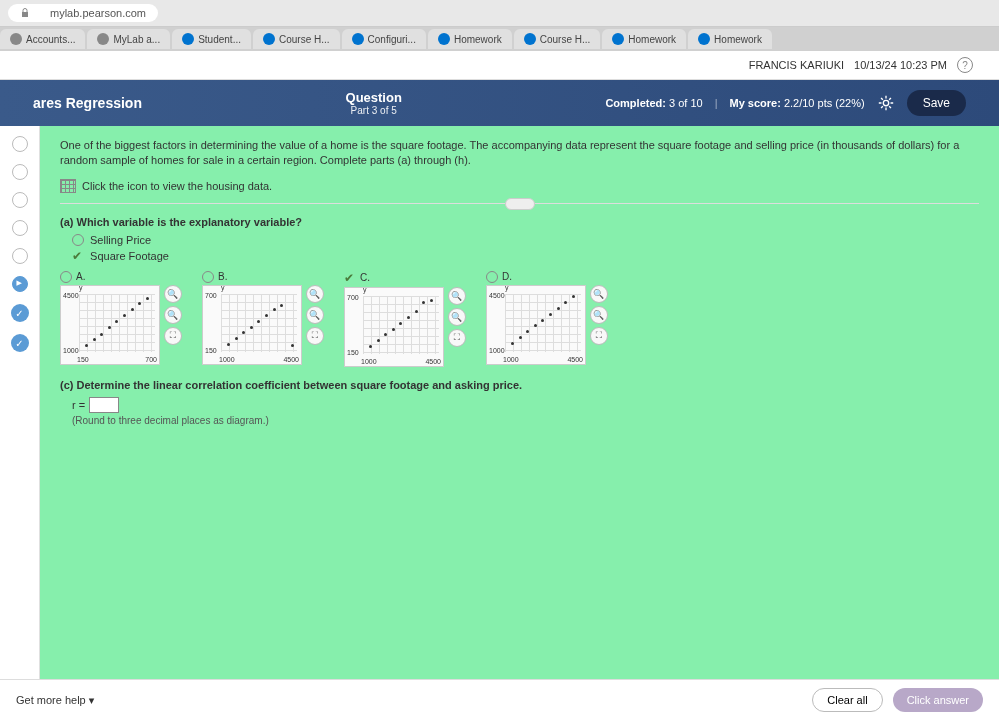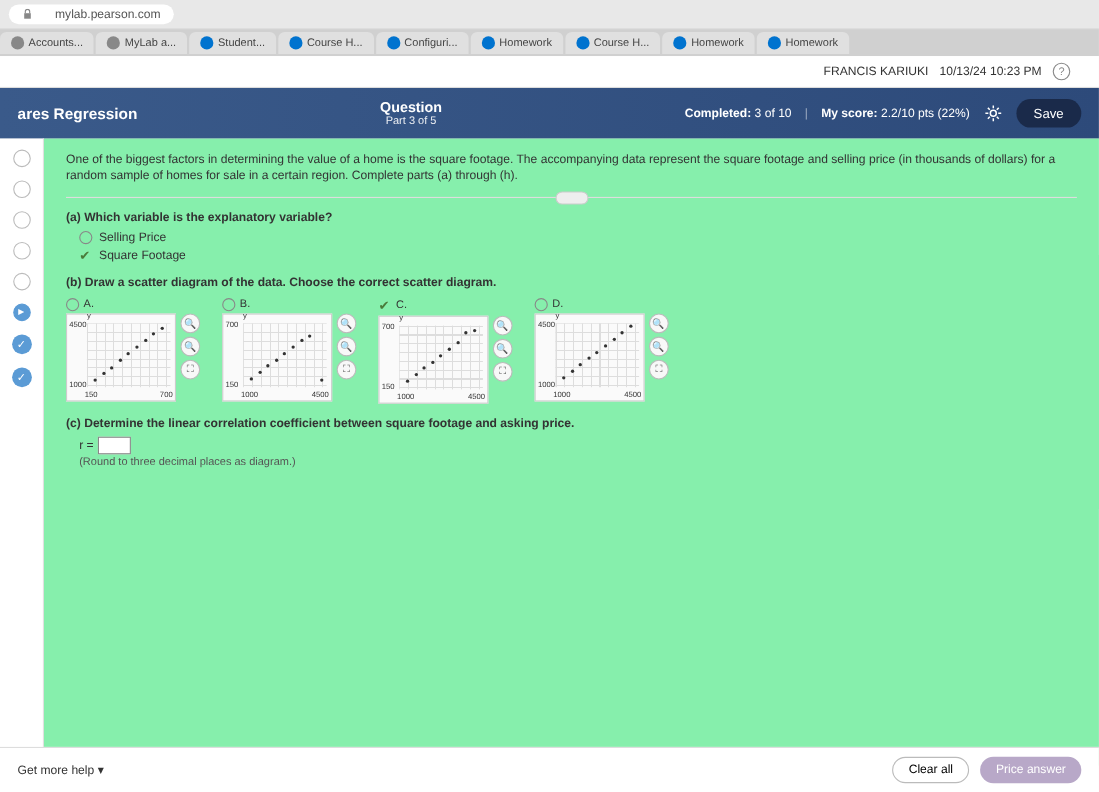--- a/index.html
+++ b/index.html
@@ -10,21 +10,21 @@
 .lock-icon { width: 10px; height: 10px; }
 
 .tabs-row { background: #d0d0d0; display: flex; align-items: center; padding: 2px 0; overflow: hidden; }
 .tab { background: #e0e0e0; border-radius: 6px 6px 0 0; padding: 4px 10px; font-size: 10px; color: #444; margin-right: 2px; display: flex; align-items: center; gap: 4px; white-space: nowrap; cursor: pointer; }
 .tab-icon { width: 12px; height: 12px; border-radius: 50%; background: #888; display: inline-block; }
 .tab-icon.pearson { background: #0073cf; }
 
 .app-header { background: #fff; padding: 6px 26px; display: flex; justify-content: flex-end; align-items: center; gap: 10px; font-size: 11px; color: #333; border-bottom: 1px solid #ddd; }
 .help-circle { width: 16px; height: 16px; border: 1px solid #888; border-radius: 50%; display: flex; align-items: center; justify-content: center; font-size: 10px; color: #888; cursor: pointer; }
 
-.question-bar { background: #3b5998; background: linear-gradient(to right, #3a5a8a, #2d4a7a); color: #fff; padding: 10px 16px; display: flex; align-items: center; justify-content: space-between; }
+.question-bar { background: #3b5998; background: linear-gradient(to right, #3a5a8a, #2d4a7a); color: #fff; padding: 10px 33px; display: flex; align-items: center; justify-content: space-between; }
 .topic-title { font-size: 14px; font-weight: bold; }
 .q-center { text-align: center; }
 .q-label { font-size: 13px; font-weight: bold; }
 .q-part { font-size: 10px; opacity: 0.9; }
 .q-right { display: flex; align-items: center; gap: 12px; font-size: 11px; }
 .gear { width: 18px; height: 18px; cursor: pointer; }
 .save-btn { background: #1a2a4a; border: none; color: #fff; padding: 6px 16px; border-radius: 14px; font-size: 12px; cursor: pointer; }
 
 .content-area { display: flex; height: calc(100% - 150px); }
 .left-rail { width: 40px; background: #fff; border-right: 1px solid #e0e0e0; display: flex; flex-direction: column; align-items: center; padding-top: 10px; gap: 12px; }
@@ -154,35 +154,38 @@
     <span class="rail-dot"></span>
     <span class="rail-dot"></span>
     <span class="rail-dot"></span>
     <span class="rail-dot filled"></span>
     <span class="rail-check">✓</span>
     <span class="rail-check">✓</span>
   </div>
 
   <div class="main">
     <p class="intro">One of the biggest factors in determining the value of a home is the square footage. The accompanying data represent the square footage and selling price (in thousands of dollars) for a random sample of homes for sale in a certain region. Complete parts (a) through (h).</p>
+    <div class="data-link">
+      <span class="data-icon"></span>
+      <span>Click the icon to view the housing data.</span>
+    </div>
     <div class="divider">
         <div class="divider-handle"></div>
       </div>
 
     <div class="part-label">(a) Which variable is the explanatory variable?</div>
     <div class="radio-row">
       <span class="radio"></span>
       <span>Selling Price</span>
     </div>
     <div class="radio-row">
       <span class="check-mark">✔</span>
       <span>Square Footage</span>
     </div>
 
-    <div class="part-label">(b) Draw a scatter diagram of the data. Choose the correct scatter diagram.</div>
     <div class="scatter-options">
 
       <div class="scatter-opt">
         <div class="opt-header">
             <span class="radio"></span>
             <span>A.</span>
           </div>
         <div class="scatter-body">
           <div class="mini-chart">
             <span class="axis-label-y">y</span>
@@ -318,15 +321,15 @@
       <input class="small-input" style="">
     </div>
     <div class="hint">(Round to three decimal places as diagram.)</div>
   </div>
 </div>
 
 <div class="footer">
   <span class="more-help">Get more help ▾</span>
   <div class="footer-right">
     <button class="clear-btn">Clear all</button>
-    <button class="check-btn">Price answer</button>
+    <button class="check-btn">Click answer</button>
   </div>
 </div>
 
 </body></html>

